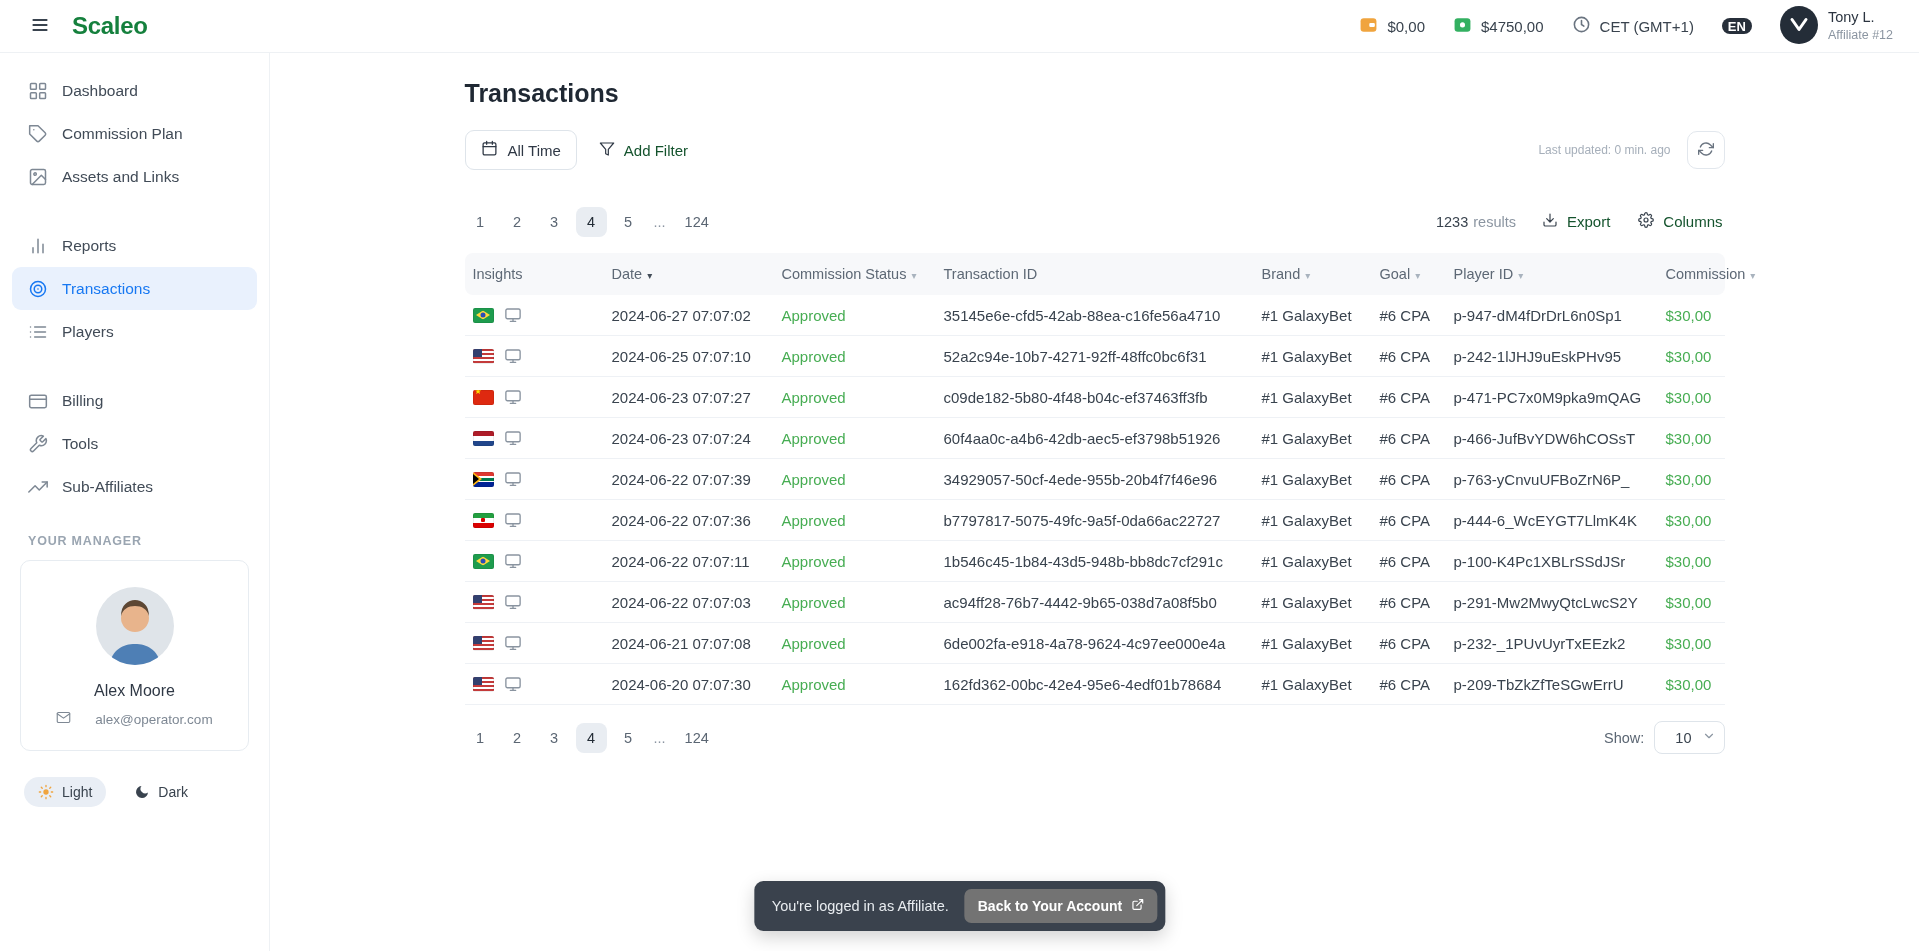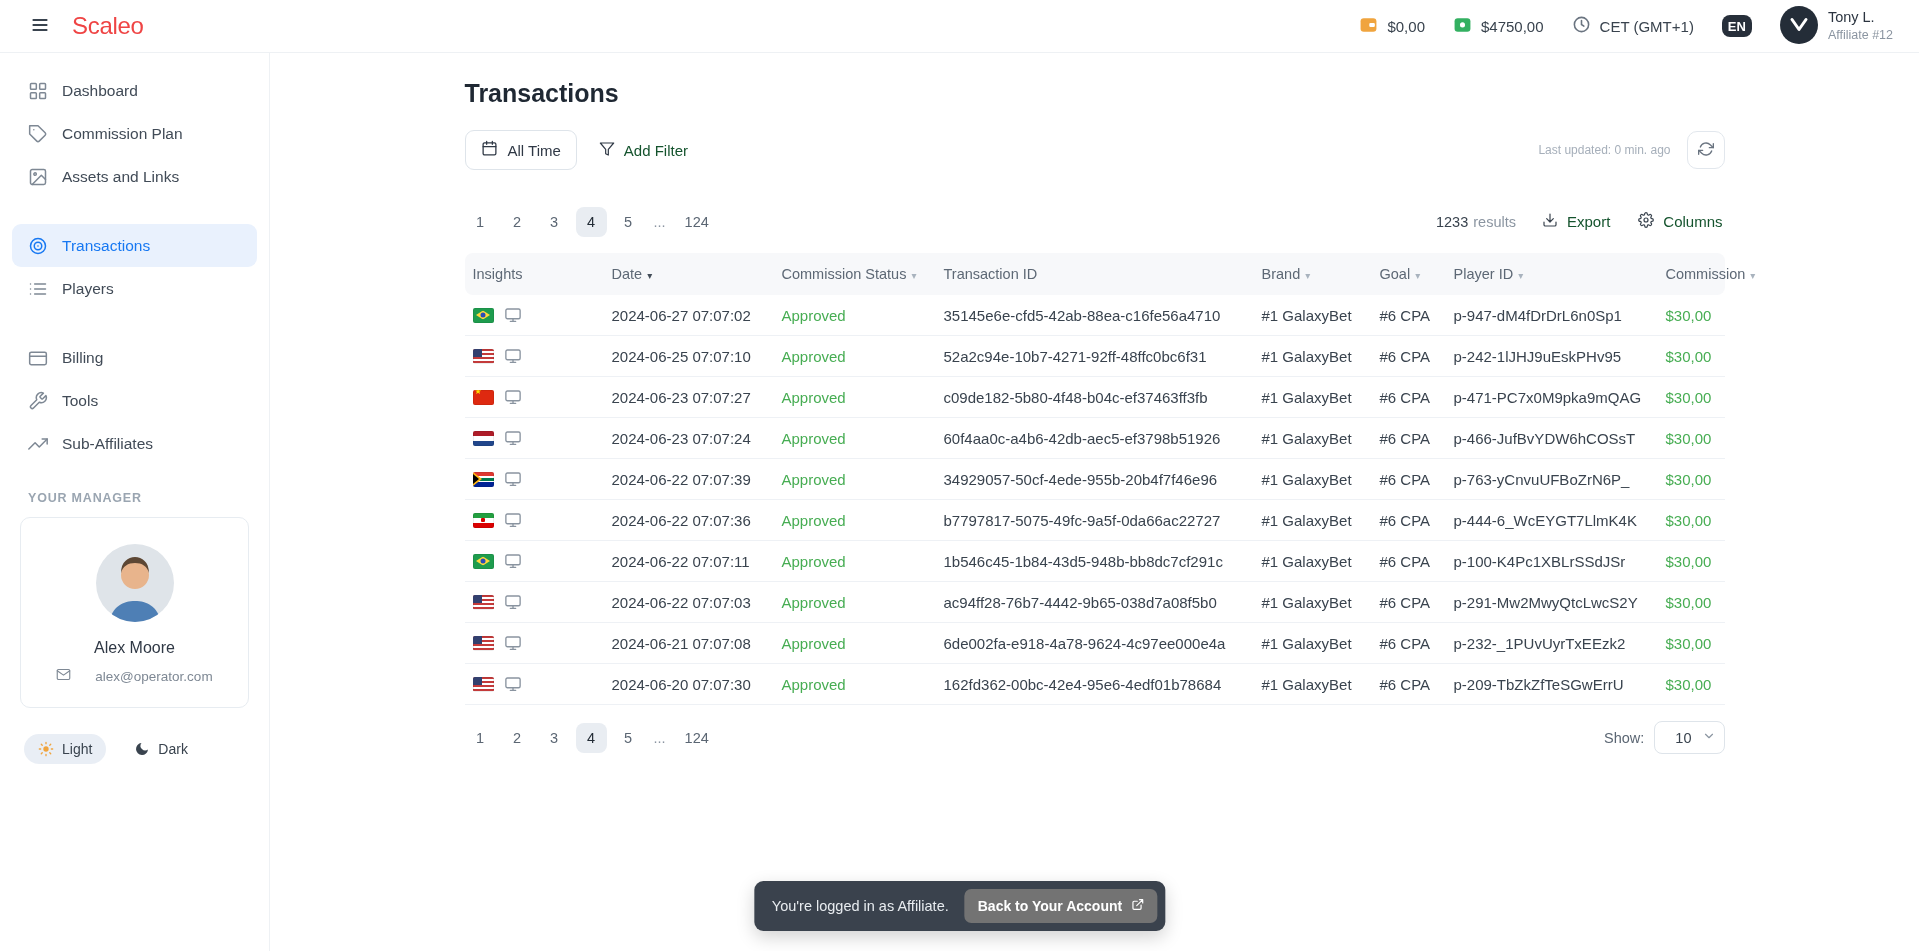--- a/index.html
+++ b/index.html
@@ -9,24 +9,24 @@
     color: #39434e;
     background: #ffffff;
     overflow: hidden;
     font-size: 15px;
   }
   button { font-family: inherit; }
 
   
   .topbar { display: flex; align-items: center; height: 53px; padding: 0 26px; border-bottom: 1px solid #eef1f4; background:#fff; }
   .menu-btn { background: none; border: none; cursor: pointer; display: flex; padding: 4px; margin-right: 18px; }
-  .logo { font-size: 24px; font-weight: normal; color: #ef4444; letter-spacing: -0.3px; }
+  .logo { font-size: 24px; font-weight: bold; color: #15803d; letter-spacing: -0.3px; }
   .topbar-right { margin-left: auto; display: flex; align-items: center; gap: 28px; }
   .balance, .timezone { display: flex; align-items: center; gap: 9px; font-size: 15px; color: #39434e; cursor: pointer; }
-  .lang-badge { width: 30px; height: 22px; border-radius: 8px; background: #272f3a; color: #fff; font-size: 13px; font-weight: bold; display: flex; align-items: center; justify-content: center; cursor: pointer; }
+  .lang-badge { width: 30px; height: 16px; border-radius: 8px; background: #272f3a; color: #fff; font-size: 13px; font-weight: bold; display: flex; align-items: center; justify-content: center; cursor: pointer; }
   .user { display: flex; align-items: center; gap: 10px; cursor: pointer; }
   .user-meta { display: flex; flex-direction: column; line-height: 1.3; }
   .user-name { font-size: 14.5px; color: #2b3440; }
   .user-role { font-size: 12.5px; color: #8b95a1; }
 
   
   .layout { display: flex; height: 898px; }
   aside { width: 270px; flex: none; border-right: 1px solid #eef1f4; padding-top: 16px; overflow: hidden; }
   main { flex: 1; overflow: hidden; }
   .content { max-width: 1300px; margin: 0 auto; padding: 26px 20px 0; }
@@ -201,20 +201,28 @@
               <rect x="3" y="3" width="18" height="18" rx="2"></rect>
               <circle cx="8.5" cy="8.5" r="1.5"></circle>
               <path d="M21 15l-5-5L5 21"></path>
             </svg>
         </span>
         <span>Assets and Links</span>
       </div>
     </div>
 
     <div class="nav-group">
+      <div class="nav-item">
+        <span class="nav-icon">
+          <svg width="20" height="20" viewBox="0 0 24 24" fill="none" stroke="currentColor" stroke-width="1.8" stroke-linecap="round">
+              <path d="M18 20V10M12 20V4M6 20v-6"></path>
+            </svg>
+        </span>
+        <span>Reports</span>
+      </div>
       <div class="nav-item active">
         <span class="nav-icon">
           <svg width="20" height="20" viewBox="0 0 24 24" fill="none" stroke="currentColor" stroke-width="1.8">
               <circle cx="12" cy="12" r="9"></circle>
               <circle cx="12" cy="12" r="4.5"></circle>
               <circle cx="12" cy="12" r="1" fill="currentColor" stroke="none"></circle>
             </svg>
         </span>
         <span>Transactions</span>
       </div>

